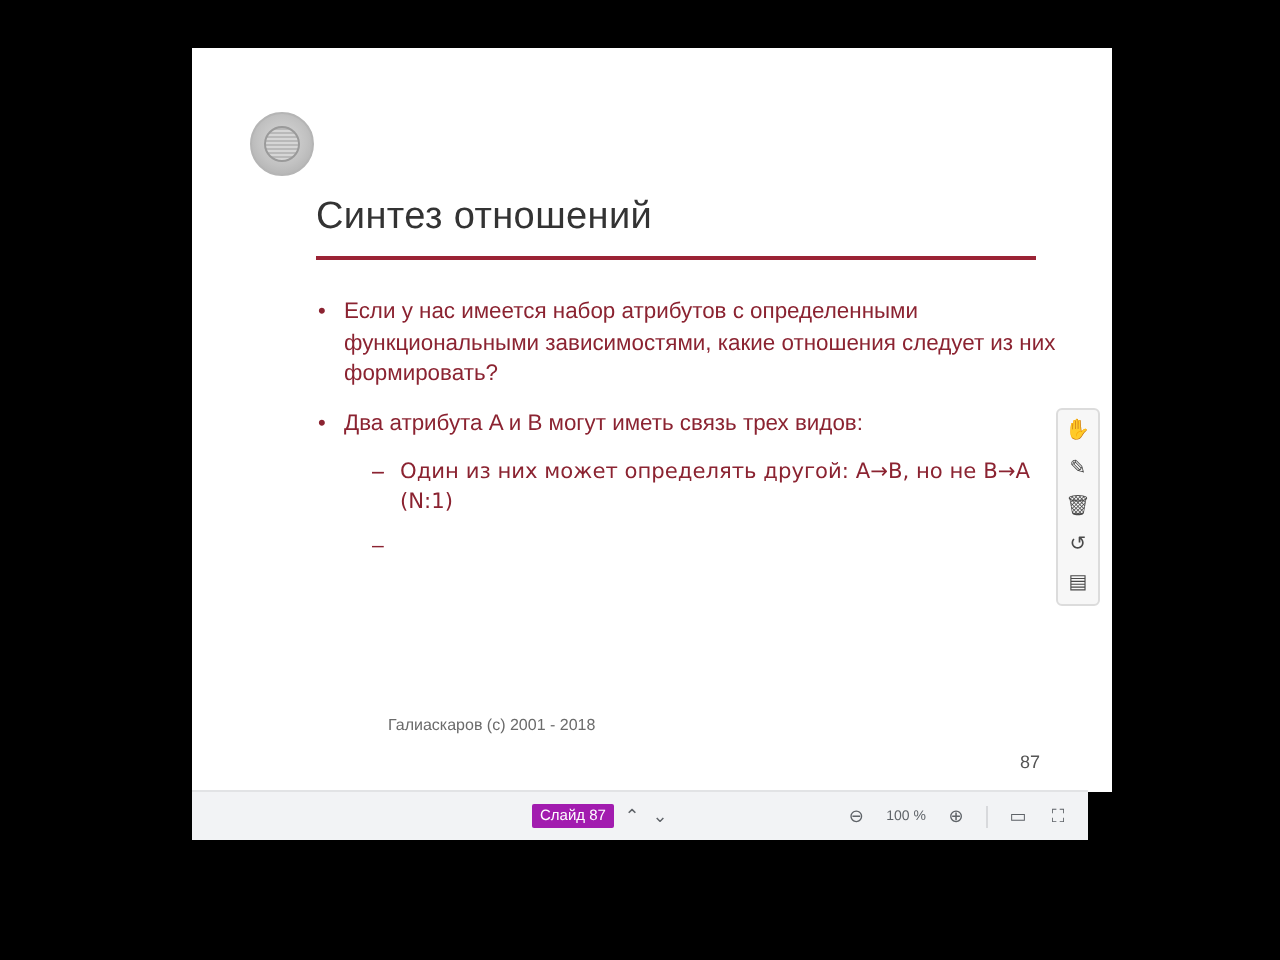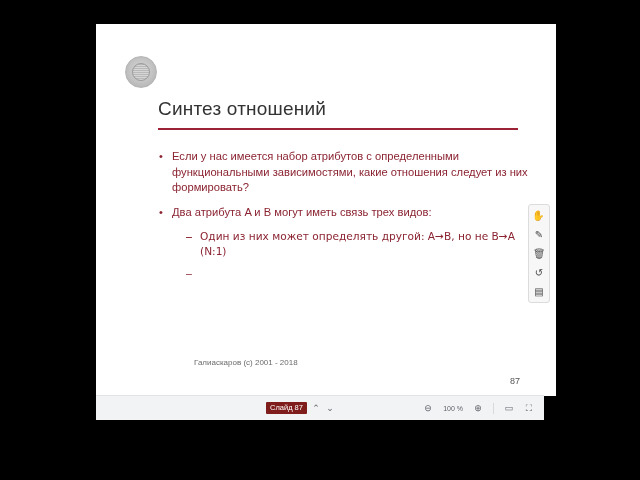--- a/index.html
+++ b/index.html
@@ -182,21 +182,21 @@
     margin-left: 170px;
   }
   .cb-right {
     display: flex;
     align-items: center;
     gap: 10px;
     margin-left: auto;
     margin-right: 10px;
   }
   .page-box {
-    background: #7f1d1d;
+    background: #a21caf;
     color: #ffffff;
     font-size: 7.5px;
     padding: 1px 4px;
     border-radius: 1px;
     line-height: 10px;
   }
   .cb-icon {
     font-size: 9px;
     color: #5f6368;
     line-height: 1;

